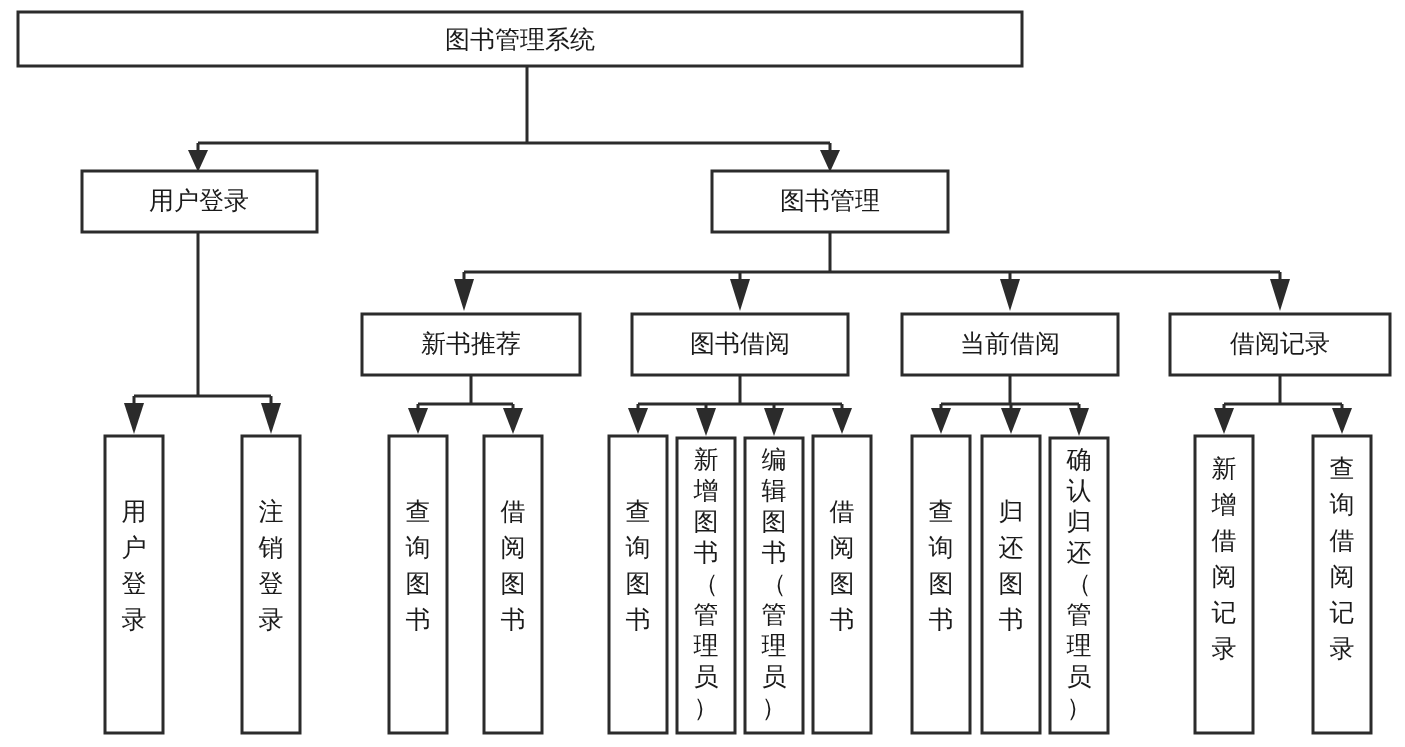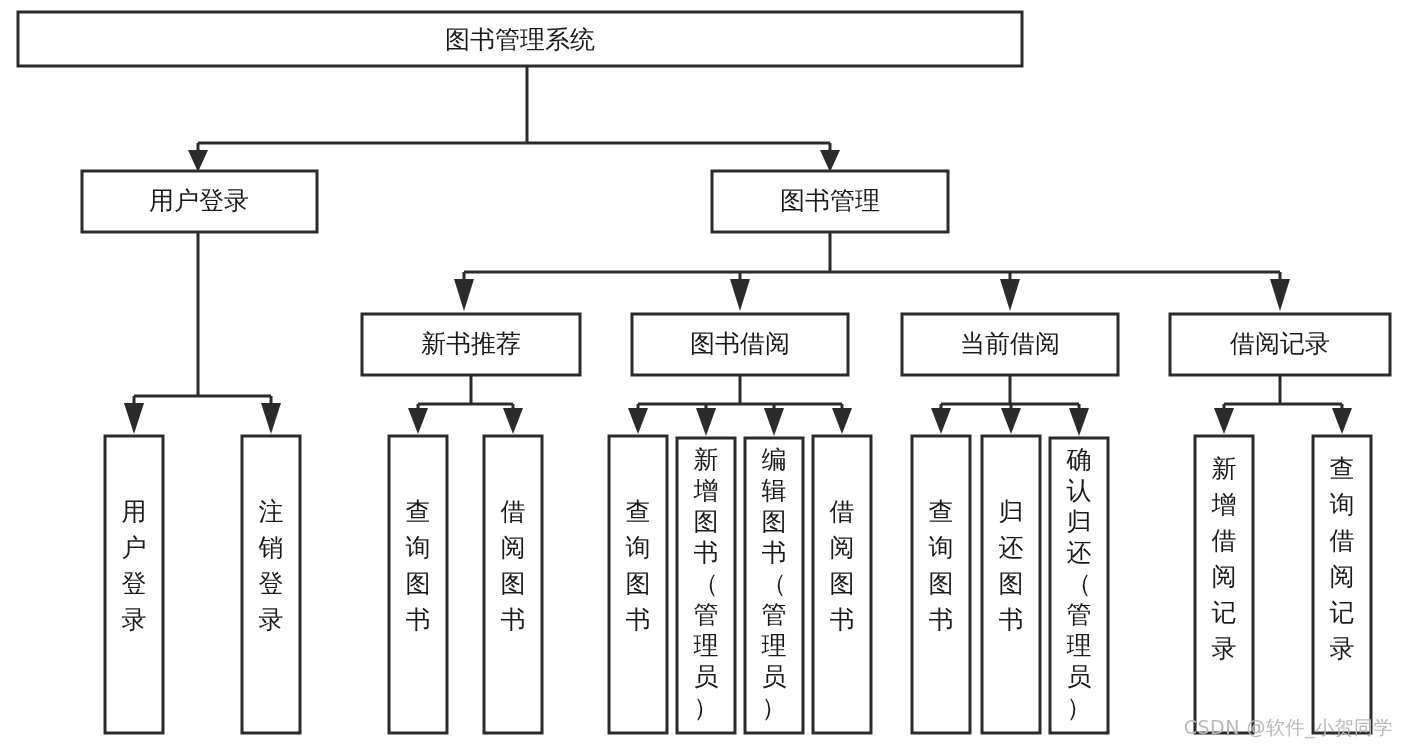--- a/index.html
+++ b/index.html
@@ -215,14 +215,13 @@
       <text class="node-label-v" x="1224" y="477"><tspan x="1224" y="477">新</tspan><tspan x="1224" y="513">增</tspan><tspan x="1224" y="549">借</tspan><tspan x="1224" y="585">阅</tspan><tspan x="1224" y="621">记</tspan><tspan x="1224" y="657">录</tspan></text>
     </g>
 
     <g>
       <rect class="node-box" x="1313" y="436" width="58" height="297"></rect>
       <text class="node-label-v" x="1342" y="477"><tspan x="1342" y="477">查</tspan><tspan x="1342" y="513">询</tspan><tspan x="1342" y="549">借</tspan><tspan x="1342" y="585">阅</tspan><tspan x="1342" y="621">记</tspan><tspan x="1342" y="657">录</tspan></text>
     </g>
 
   </svg>
 
-  <div class="watermark">CSDN @软件_小贺同学</div>
 </div>
 
 </body></html>

